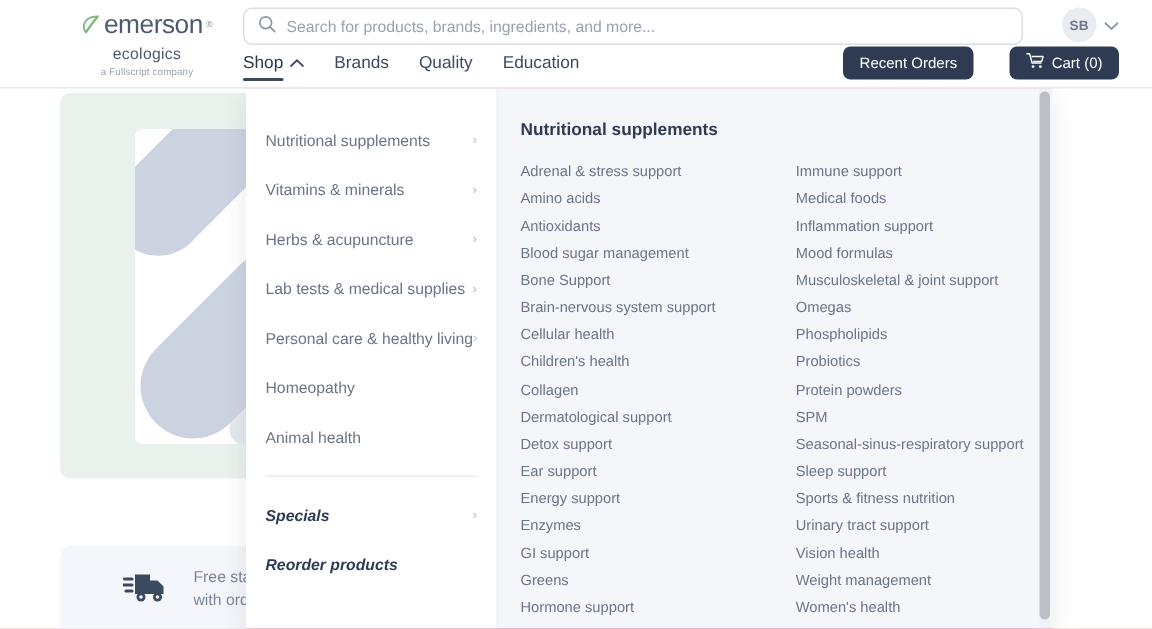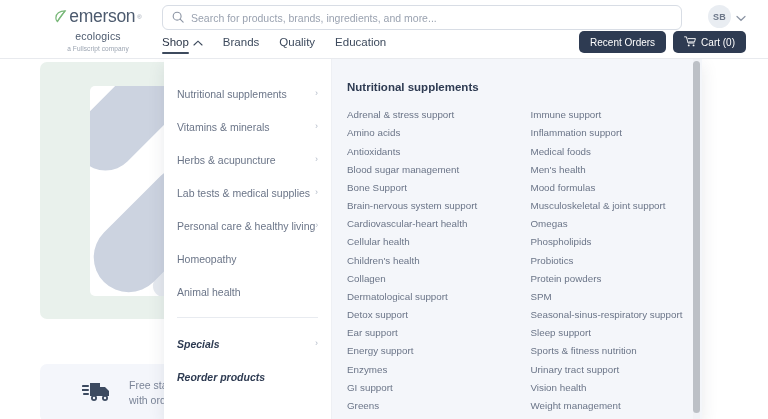--- a/index.html
+++ b/index.html
@@ -71,21 +71,21 @@
   }
   .nav-item.active { color: #2b3648; text-align: center; }
   .nav-item.active::after {
     content: ""; position: absolute; left: 0; right: 14px; bottom: 0;
     height: 2px; background: #3d4a5d; border-radius: 1px;
   }
   .chev-up { display: block; }
 
   .hdr-btns {
     position: absolute; right: 22px; top: 31px;
-    display: flex; align-items: center; gap: 7px;
+    display: flex; align-items: center; gap: 24px;
   }
   .btn-dark {
     background: #2e3b52; color: #fff; border: none; border-radius: 5px;
     font-family: "Liberation Sans", sans-serif;
     font-size: 10px; height: 22px; padding: 0 11px; cursor: pointer;
     display: flex; align-items: center; gap: 5px; white-space: nowrap;
   }
 
   
   .bg-layer { position: absolute; top: 59px; left: 0; width: 768px; height: 360px; background: #fff; z-index: 1; }
@@ -252,38 +252,36 @@
     <div class="mega-right">
       <div class="mr-title">Nutritional supplements</div>
       <div class="link-cols">
         <div class="link-col">
           <span class="link">Adrenal &amp; stress support</span>
           <span class="link">Amino acids</span>
           <span class="link">Antioxidants</span>
           <span class="link">Blood sugar management</span>
           <span class="link">Bone Support</span>
           <span class="link">Brain-nervous system support</span>
-          <span class="link">Cardiovascular-heart health</span>
           <span class="link">Cellular health</span>
           <span class="link">Children's health</span>
           <span class="link">Collagen</span>
           <span class="link">Dermatological support</span>
           <span class="link">Detox support</span>
           <span class="link">Ear support</span>
           <span class="link">Energy support</span>
           <span class="link">Enzymes</span>
           <span class="link">GI support</span>
           <span class="link">Greens</span>
           <span class="link">Hormone support</span>
         </div>
         <div class="link-col">
           <span class="link">Immune support</span>
+          <span class="link">Medical foods</span>
           <span class="link">Inflammation support</span>
-          <span class="link">Medical foods</span>
-          <span class="link">Men's health</span>
           <span class="link">Mood formulas</span>
           <span class="link">Musculoskeletal &amp; joint support</span>
           <span class="link">Omegas</span>
           <span class="link">Phospholipids</span>
           <span class="link">Probiotics</span>
           <span class="link">Protein powders</span>
           <span class="link">SPM</span>
           <span class="link">Seasonal-sinus-respiratory support</span>
           <span class="link">Sleep support</span>
           <span class="link">Sports &amp; fitness nutrition</span>

